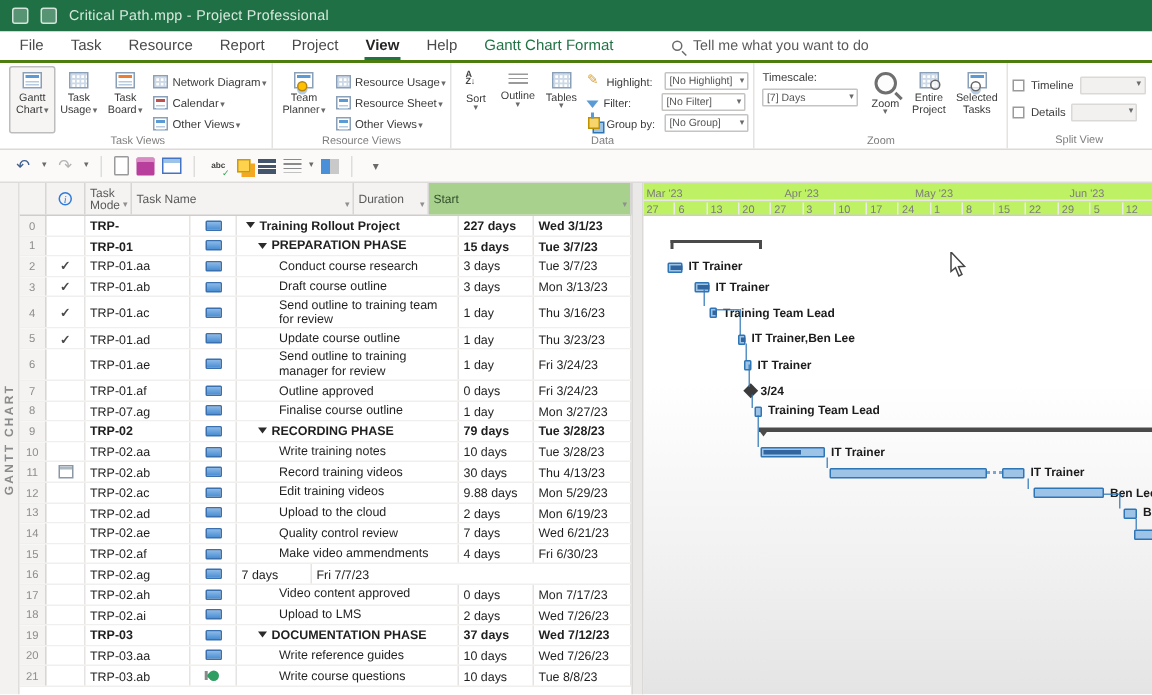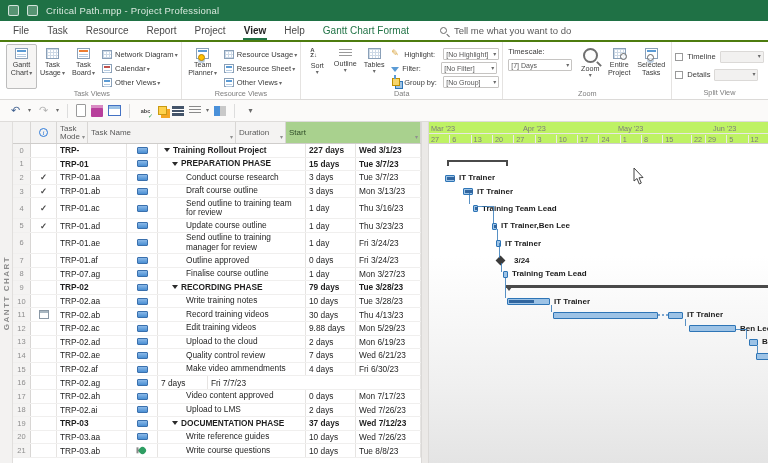--- a/index.html
+++ b/index.html
@@ -10,21 +10,21 @@
   #titlebar{height:21px;background:#1f7145;display:flex;align-items:center;padding-left:8px;gap:8px}
   .tb-ic{width:11px;height:11px;border:1px solid rgba(255,255,255,.75);border-radius:2px;background:rgba(255,255,255,.25)}
   #title-text{color:#d9e8de;font-size:9.5px;letter-spacing:.2px}
 
   
   #menubar{height:21px;background:#fff;border-bottom:2px solid #4d7c0f;display:flex;align-items:center;font-size:10px;color:#4a4a4a;padding-left:4px}
   .mtab{padding:0 9px;height:100%;display:flex;align-items:center;position:relative;white-space:nowrap}
   .mtab.active{color:#262626;font-weight:700}
   .mtab.active::after{content:'';position:absolute;left:8px;right:8px;bottom:0;height:2.5px;background:#217346}
   .mtab.ctx{color:#217346}
-  #menusearch{margin-left:22px;display:flex;align-items:center;gap:7px;color:#5a5a5a;font-size:9.5px}
+  #menusearch{margin-left:30px;display:flex;align-items:center;gap:7px;color:#5a5a5a;font-size:9.5px}
   .mag{width:7px;height:7px;border:1.3px solid #6a6a6a;border-radius:50%;position:relative;flex:none}
   .mag::after{content:'';position:absolute;width:4px;height:1.3px;background:#6a6a6a;transform:rotate(45deg);left:5px;top:7px}
 
   
   #ribbon{height:58px;border-bottom:1px solid #dcdad8;display:flex;background:#fff;padding-left:3px}
   .rgroup{display:flex;flex-direction:column;border-right:1px solid #e5e3e1;padding:2px 3px 0}
   .rbody{flex:1;display:flex;align-items:flex-start}
   .rlabel{height:11px;font-size:7.3px;color:#7e7e7e;text-align:center;line-height:10px}
   .bigbtn{width:31px;display:flex;flex-direction:column;align-items:center;padding-top:3px;height:45px;border-radius:2px;border:1px solid transparent}
   .bigbtn.wide{width:36px}
@@ -664,37 +664,37 @@
       </div>
   </div>
 
   <div id="splitter"></div>
 
   <div id="chartpane">
     <div id="chead">
       <div id="months">
           <div class="mon" style="left: 2px;">Mar '23</div>
           <div class="mon" style="left: 94px;">Apr '23</div>
-          <div class="mon" style="left: 189px;">May '23</div>
+          <div class="mon" style="left: 181px;">May '23</div>
           <div class="mon" style="left: 284px;">Jun '23</div>
         </div>
       <div id="weeks">
           <div class="wk" style="left: -1px;">27</div>
           <div class="wk" style="left: 20.3px;">6</div>
           <div class="wk" style="left: 41.6px;">13</div>
           <div class="wk" style="left: 62.9px;">20</div>
           <div class="wk" style="left: 84.2px;">27</div>
           <div class="wk" style="left: 105.5px;">3</div>
           <div class="wk" style="left: 126.8px;">10</div>
           <div class="wk" style="left: 148.1px;">17</div>
           <div class="wk" style="left: 169.4px;">24</div>
           <div class="wk" style="left: 190.7px;">1</div>
           <div class="wk" style="left: 212px;">8</div>
           <div class="wk" style="left: 233.3px;">15</div>
-          <div class="wk" style="left: 262px;">22</div>
+          <div class="wk" style="left: 254px;">22</div>
           <div class="wk" style="left: 275.9px;">29</div>
           <div class="wk" style="left: 297.2px;">5</div>
           <div class="wk" style="left: 318.5px;">12</div>
         </div>
     </div>
     <div id="canvas">
       <svg id="cursor" width="12" height="18" style="left:204px;top:24px">
         <polygon points="1,0 1,13 4,10.5 6.3,16 8.3,15 6,9.8 10,9.5" fill="#ffffff" stroke="#444" stroke-width="1"></polygon>
       </svg>
     <div class="gbrk" style="left: 18px; width: 61px; top: 15.6px;"></div>
@@ -710,21 +710,21 @@
           <div class="gprog" style="width: 100%;"></div>
         </div>
         <div class="glab" style="left: 53px; top: 59.9px;">Training Team Lead</div>
         <div class="gbar" style="left: 63px; width: 5px; top: 78.7px;">
           <div class="gprog" style="width: 100%;"></div>
         </div>
         <div class="glab" style="left: 72px; top: 77.2px;">IT Trainer,Ben Lee</div>
         <div class="gbar" style="left: 67px; width: 5px; top: 96px;"></div>
         <div class="glab" style="left: 76px; top: 94.5px;">IT Trainer</div>
         <div class="gmile" style="left: 68px; top: 112.8px;"></div>
-        <div class="glab" style="left: 85px; top: 111.8px;">3/24</div>
+        <div class="glab" style="left: 78px; top: 111.8px;">3/24</div>
         <div class="gbar" style="left: 74px; width: 5px; top: 126.9px;"></div>
         <div class="glab" style="left: 83px; top: 125.4px;">Training Team Lead</div>
         <div class="gsum" style="left: 77px; width: 262px; top: 141.2px;"></div>
         <div class="gbar" style="left: 78px; width: 43px; top: 154.1px;">
           <div class="gprog" style="width: 62%;"></div>
         </div>
         <div class="glab" style="left: 125px; top: 152.6px;">IT Trainer</div>
         <div class="gbar" style="left: 124px; width: 105px; top: 167.7px;"></div>
         <div class="gdots" style="left: 229px; width: 10px; top: 170.2px;"></div>
         <div class="gbar" style="left: 239px; width: 15px; top: 167.7px;"></div>

